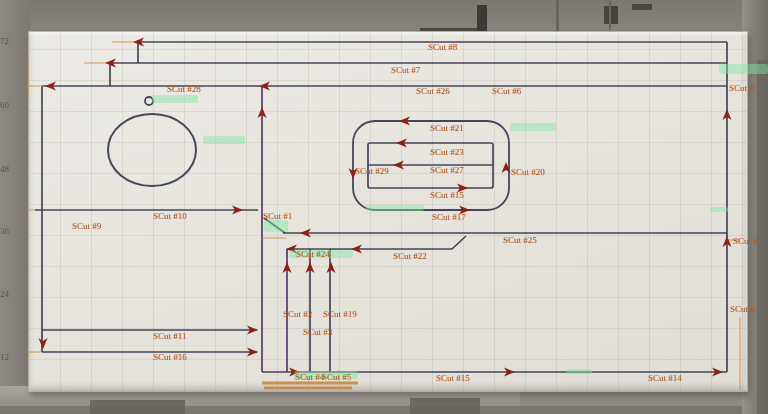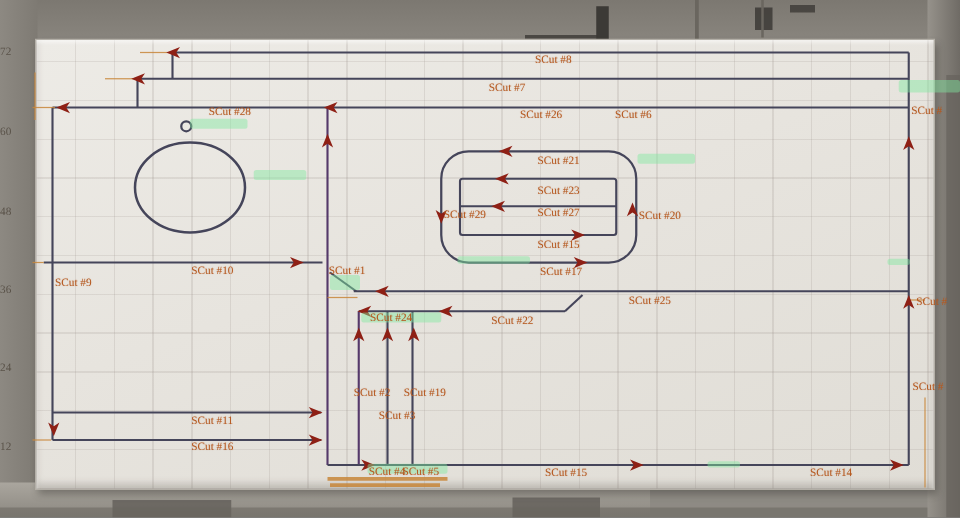--- a/index.html
+++ b/index.html
@@ -155,21 +155,21 @@
       <span class="cut-label" style="left: 167px; top: 85px;">SCut #28</span>
       <span class="cut-label" style="left: 430px; top: 124px;">SCut #21</span>
       <span class="cut-label" style="left: 430px; top: 148px;">SCut #23</span>
       <span class="cut-label" style="left: 430px; top: 166px;">SCut #27</span>
       <span class="cut-label" style="left: 355px; top: 167px;">SCut #29</span>
       <span class="cut-label" style="left: 511px; top: 168px;">SCut #20</span>
       <span class="cut-label" style="left: 430px; top: 191px;">SCut #15</span>
       <span class="cut-label" style="left: 432px; top: 213px;">SCut #17</span>
       <span class="cut-label" style="left: 153px; top: 212px;">SCut #10</span>
       <span class="cut-label" style="left: 263px; top: 212px;">SCut #1</span>
-      <span class="cut-label" style="left: 44px; top: 222px;">SCut #9</span>
+      <span class="cut-label" style="left: 44px; top: 222px; padding-left: 28px;">SCut #9</span>
       <span class="cut-label" style="left: 503px; top: 236px;">SCut #25</span>
       <span class="cut-label" style="left: 296px; top: 250px;">SCut #24</span>
       <span class="cut-label" style="left: 393px; top: 252px;">SCut #22</span>
       <span class="cut-label" style="left: 283px; top: 310px;">SCut #2</span>
       <span class="cut-label" style="left: 303px; top: 328px;">SCut #3</span>
       <span class="cut-label" style="left: 323px; top: 310px;">SCut #19</span>
       <span class="cut-label" style="left: 153px; top: 332px;">SCut #11</span>
       <span class="cut-label" style="left: 153px; top: 353px;">SCut #16</span>
       <span class="cut-label" style="left: 295px; top: 373px;">SCut #4</span>
       <span class="cut-label" style="left: 322px; top: 373px;">SCut #5</span>

